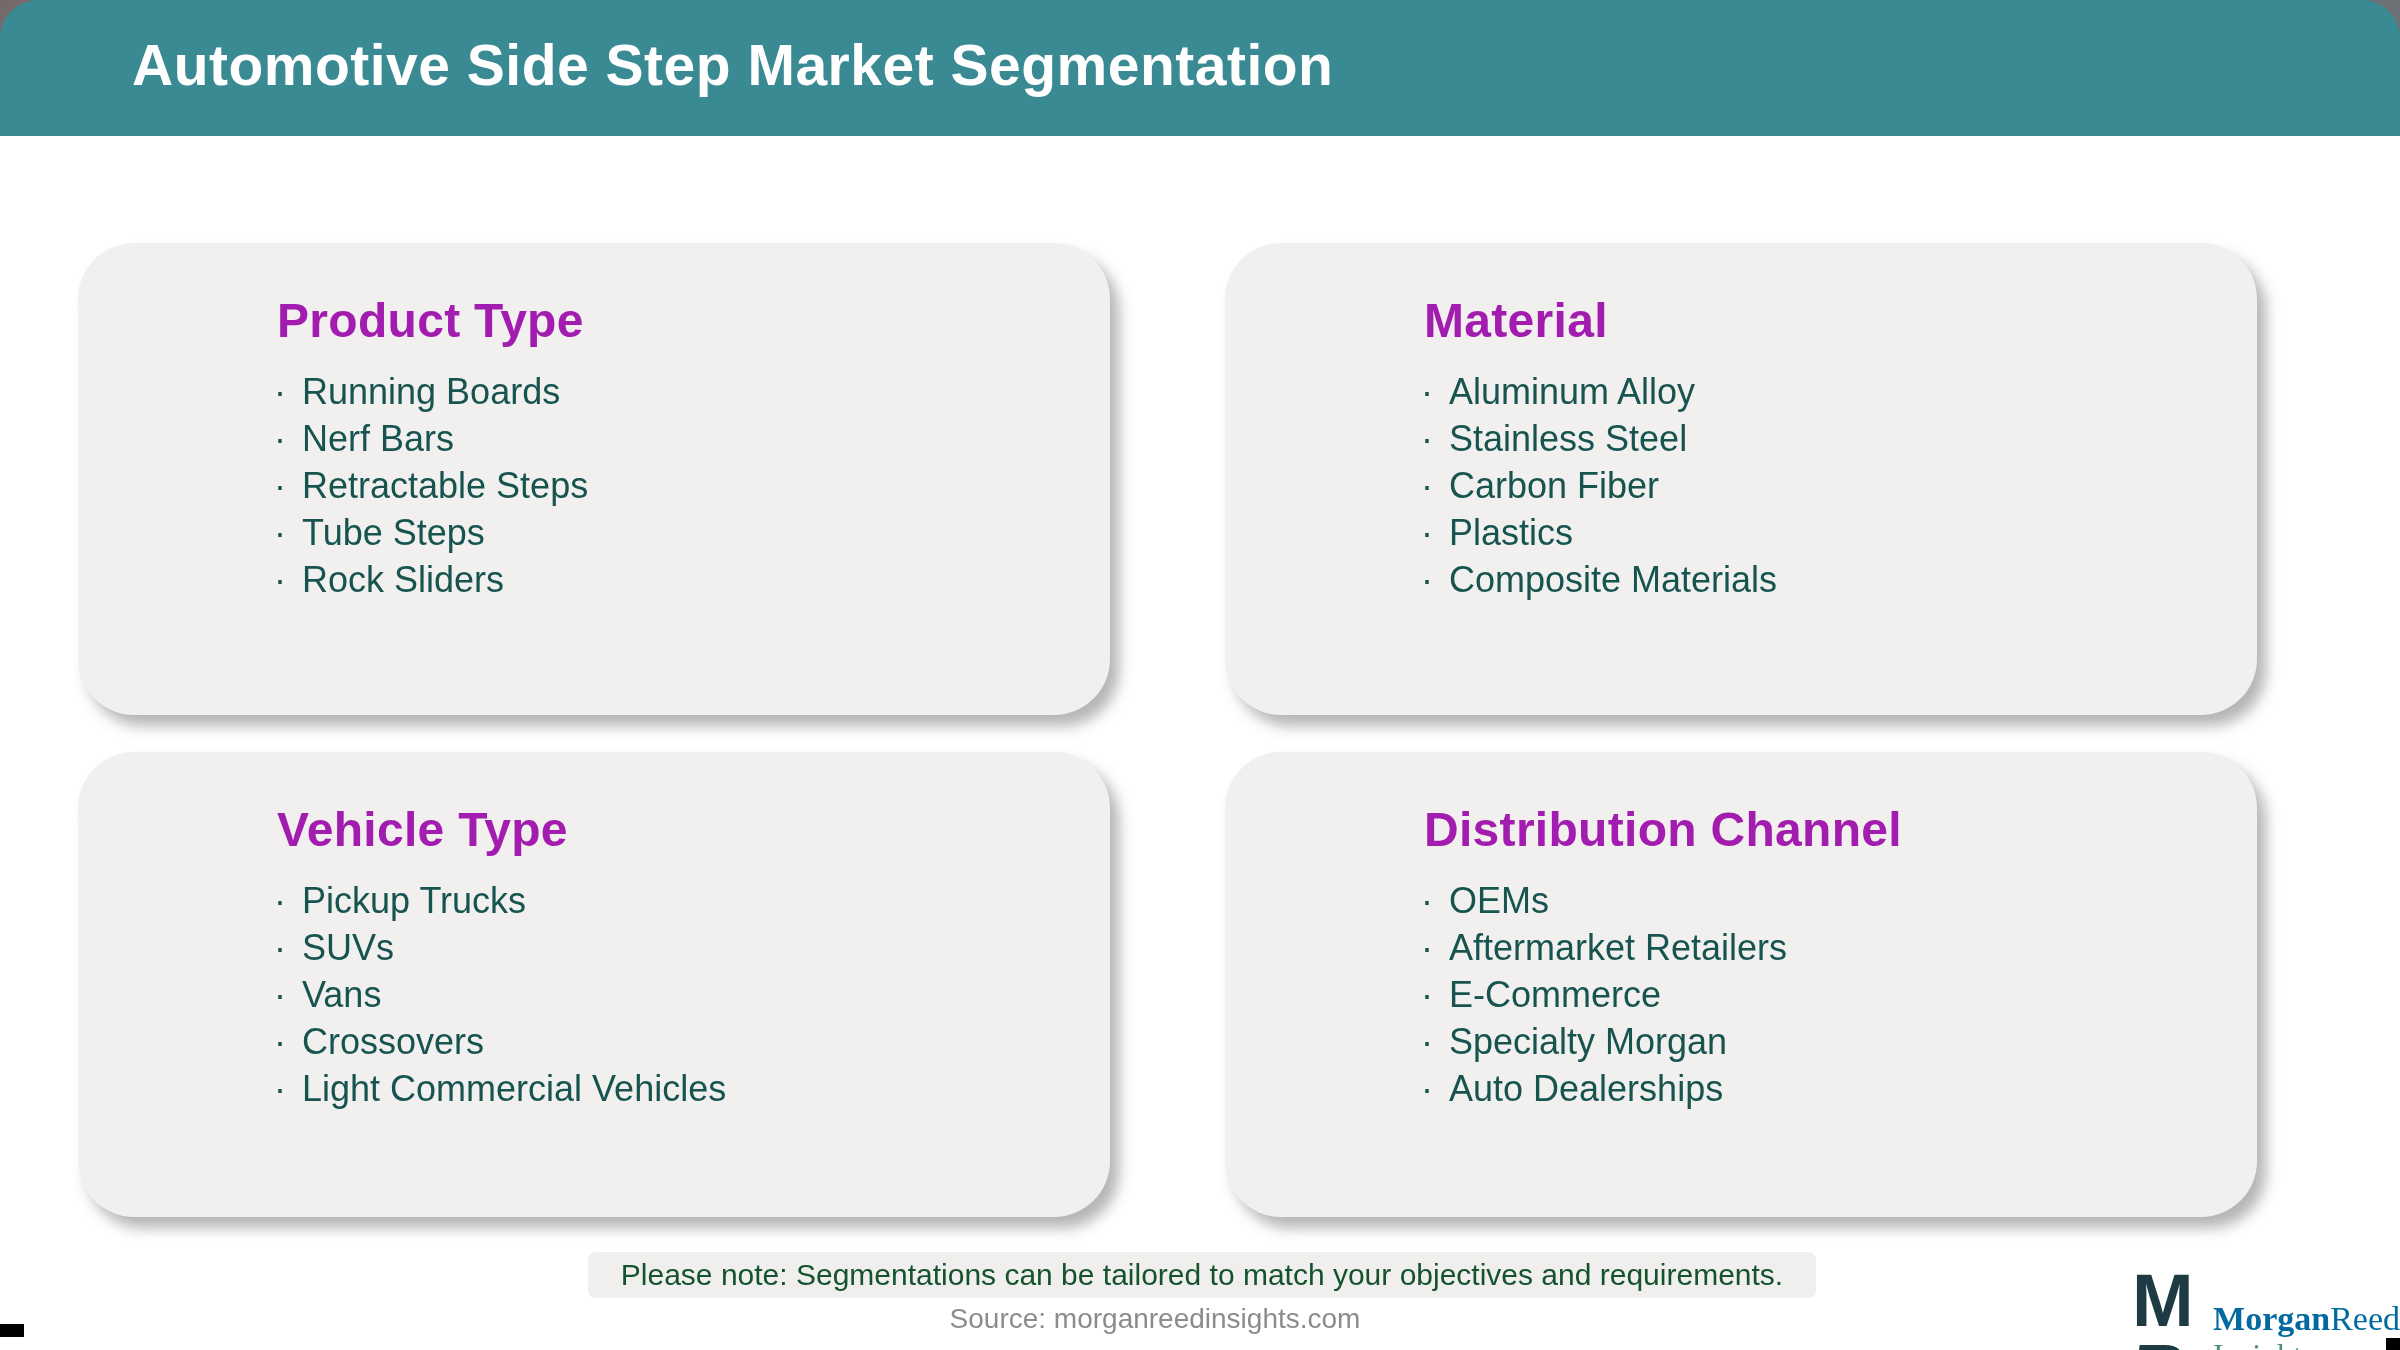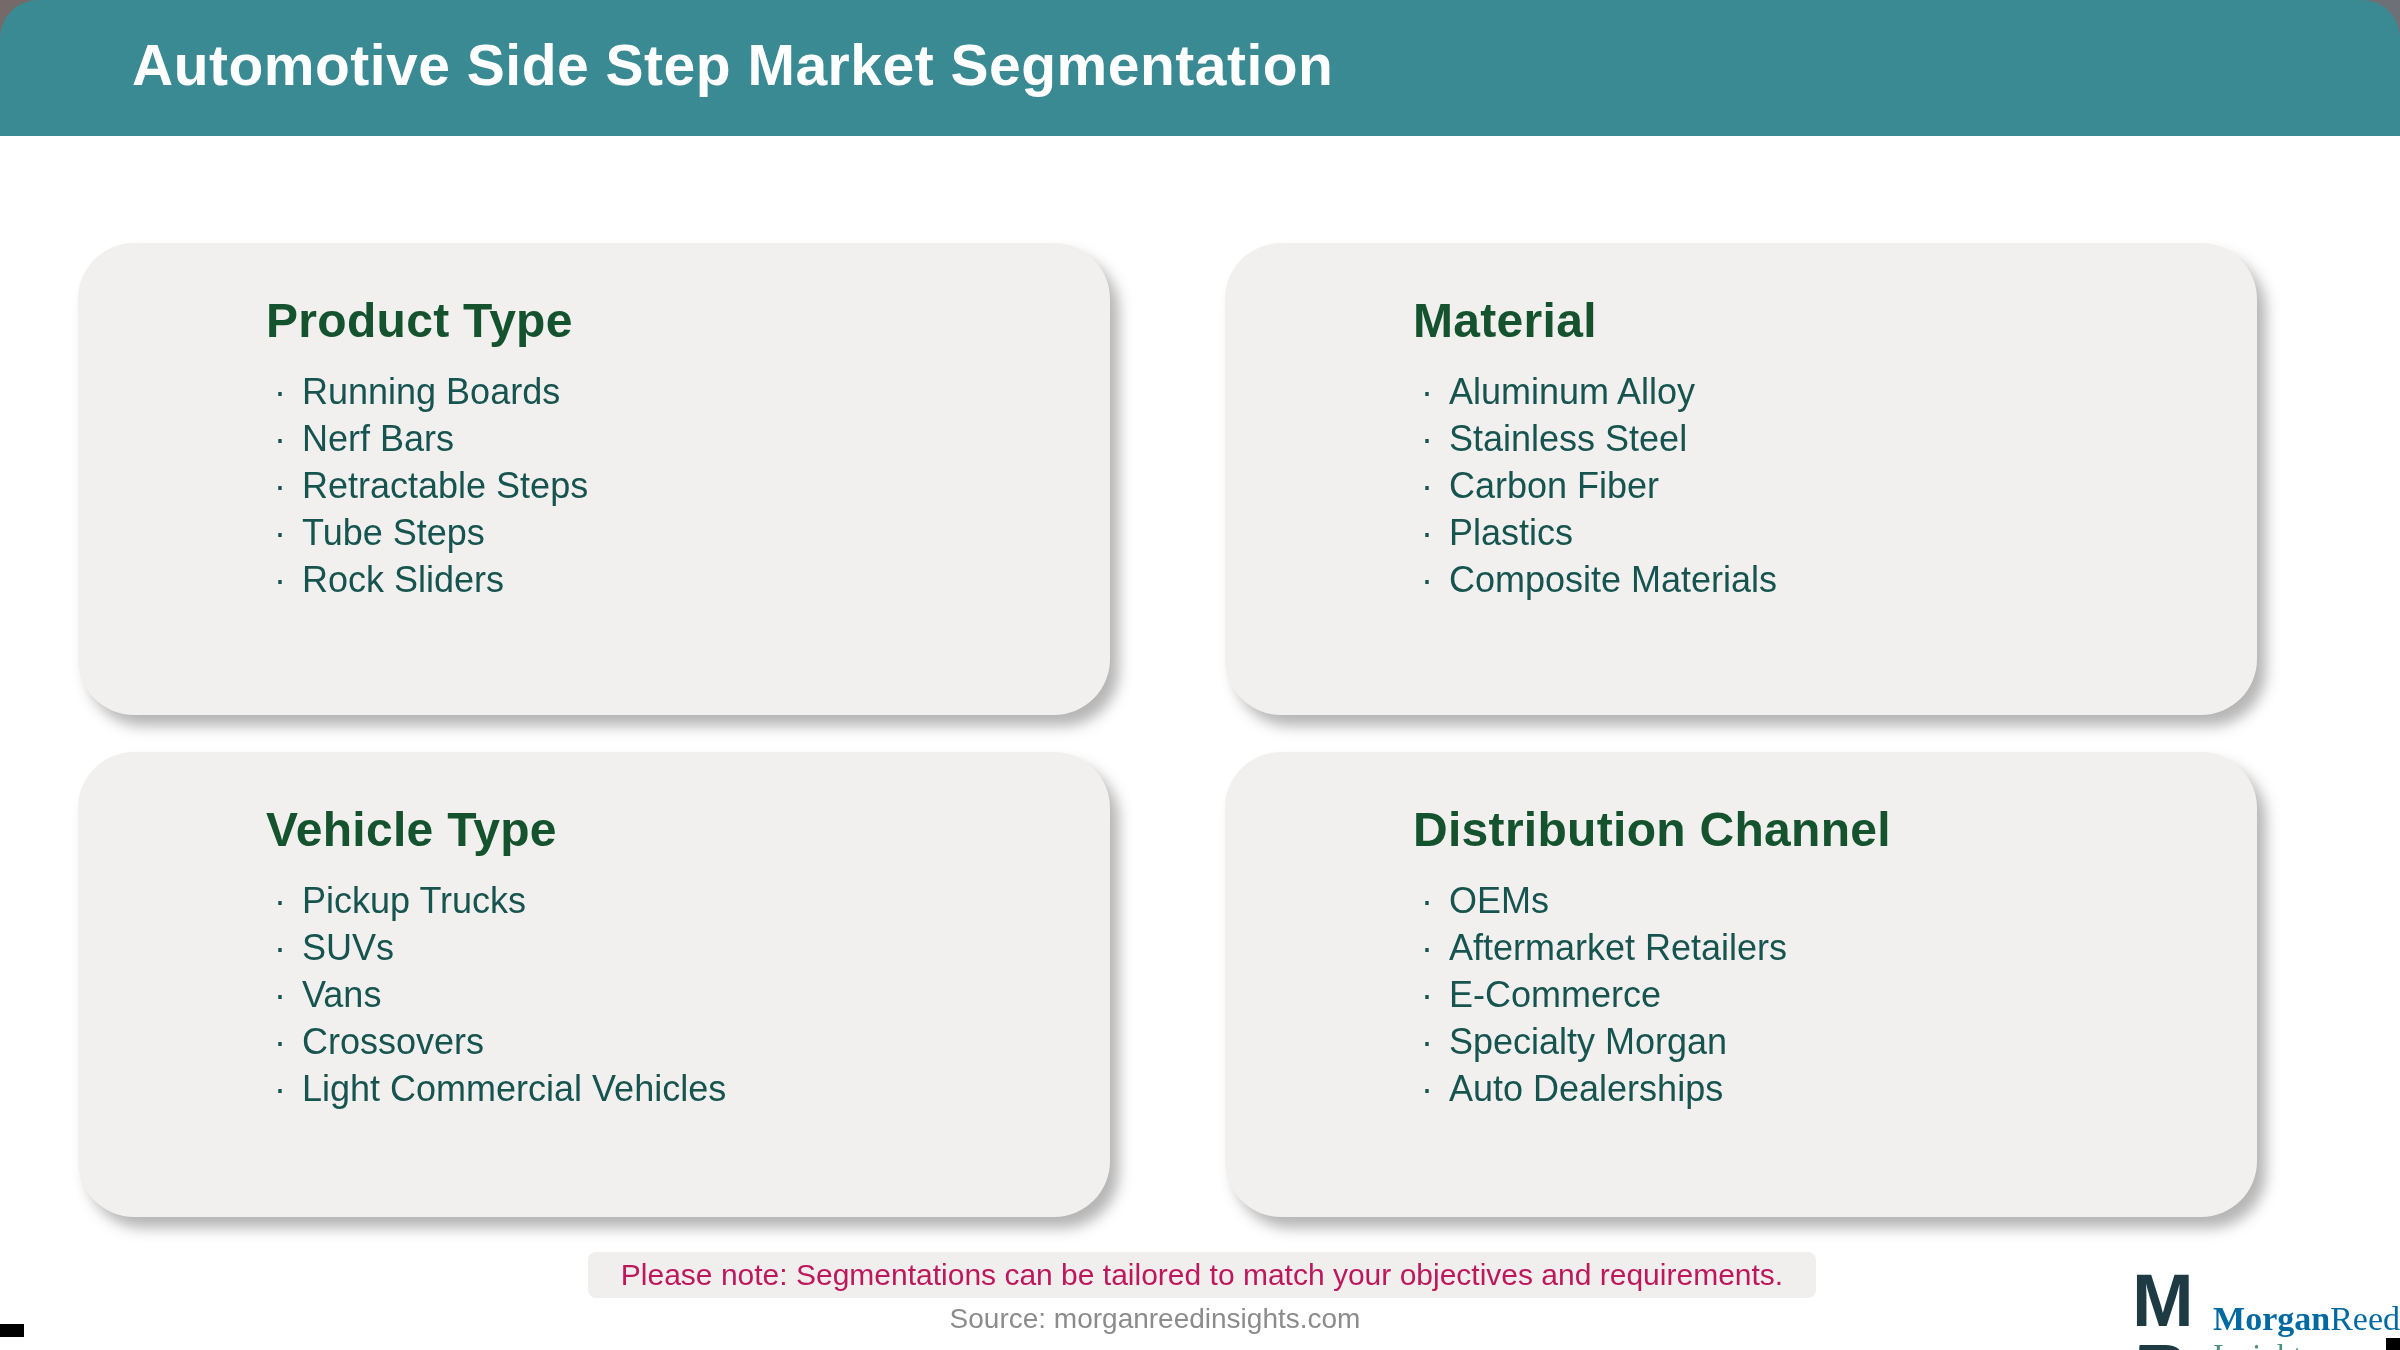--- a/index.html
+++ b/index.html
@@ -59,24 +59,24 @@
     box-sizing: border-box;
     padding: 50px 60px 0 188px;
     z-index: 1;
   }
   .card.c0 { left: 78px;   top: 243px; height: 472px; }
   .card.c1 { left: 1225px; top: 243px; height: 472px; }
   .card.c2 { left: 78px;   top: 752px; height: 465px; }
   .card.c3 { left: 1225px; top: 752px; height: 465px; }
 
   .card h2 {
-    margin: 0 0 20px 0;
+    margin: 0 0 20px 11px;
     font-size: 48px;
     font-weight: bold;
-    color: #14532d;
+    color: #a21caf;
     letter-spacing: 0.3px;
   }
   .card ul {
     list-style: none;
     margin: 8px;
     padding: 0;
   }
   .card li {
     font-size: 36px;
     line-height: 47px;
@@ -93,21 +93,21 @@
     position: absolute;
     left: 588px;
     top: 1252px;
     width: 1228px;
     height: 46px;
     background: #f0efed;
     border-radius: 8px;
     text-align: center;
     line-height: 46px;
     font-size: 30px;
-    color: #be185d;
+    color: #14532d;
     z-index: 1;
     white-space: nowrap;
   }
   .source-line {
     position: absolute;
     left: 0;
     top: 1303px;
     width: 2310px;
     text-align: center;
     font-size: 28px;

